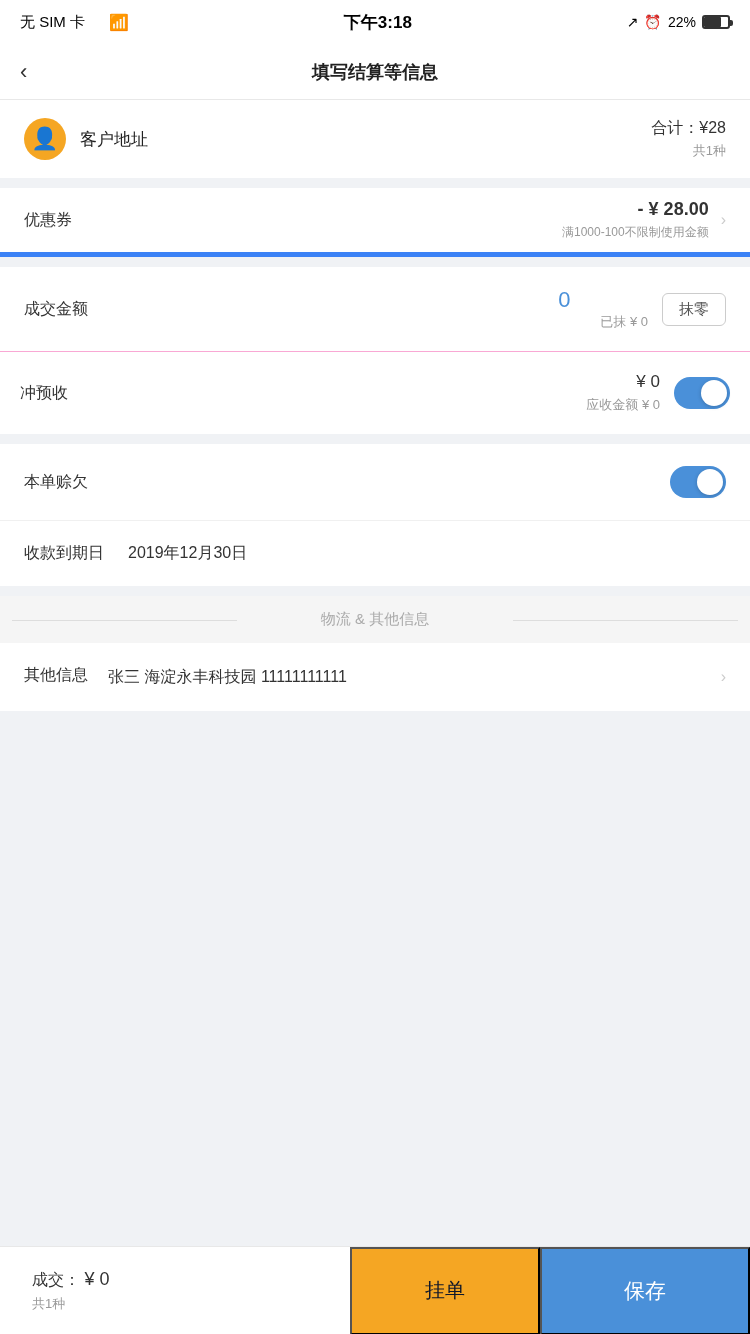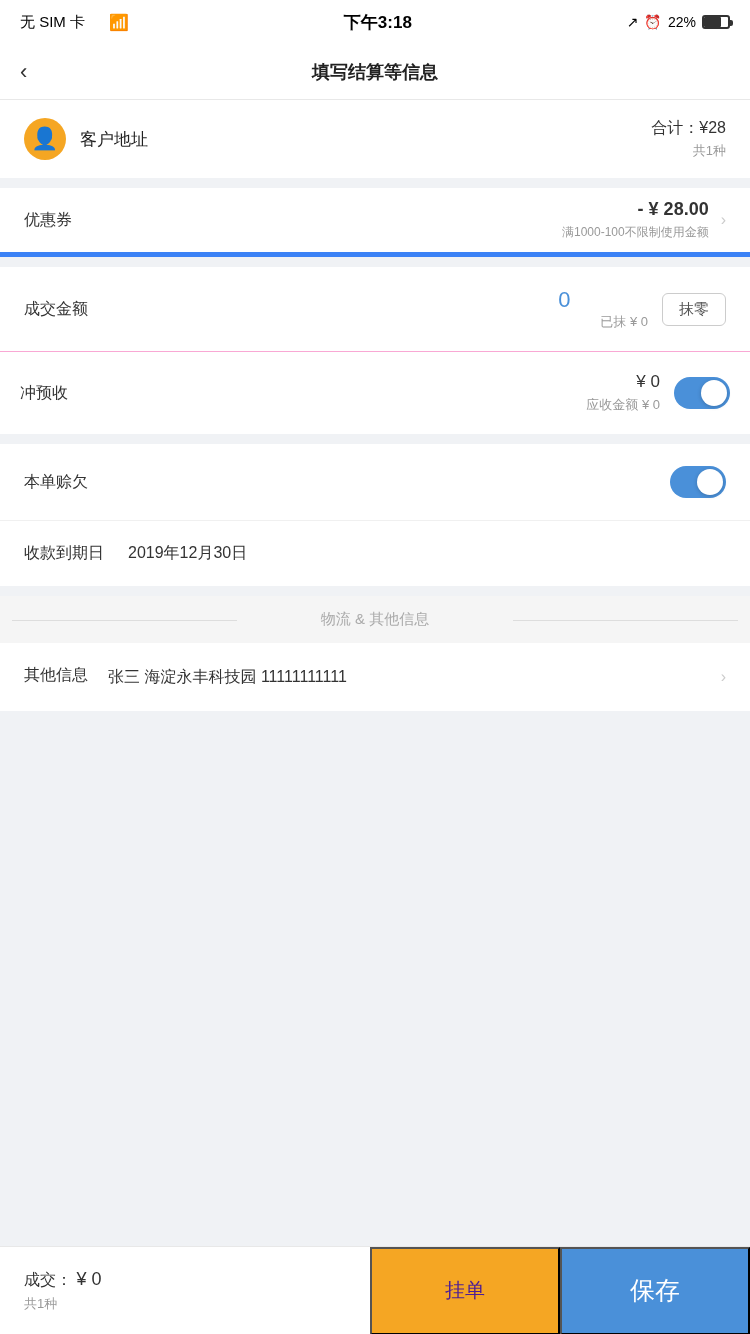--- a/index.html
+++ b/index.html
@@ -216,36 +216,37 @@
       width: 750px;
       height: 88px;
       background: #fff;
       display: flex;
       align-items: center;
       border-top: 1px solid #e8e8e8;
     }
     .bottom-info {
       flex: 1;
       padding: 0 24px;
+      margin-left: 8px;
     }
     .bottom-deal { font-size: 16px; color: #333; }
     .bottom-count { font-size: 13px; color: #999; margin-top: 4px; }
     .bottom-deal-amount { font-size: 18px; font-weight: 500; color: #333; }
     .btn-pending {
       width: 190px; height: 88px;
       background: #f5a623;
       display: flex; align-items: center; justify-content: center;
-      font-size: 20px; color: #4c1d95; font-weight: 500;
+      font-size: 20px; color: #0f172a; font-weight: 500;
       cursor: pointer;
     }
     .btn-save {
-      width: 190px; height: 88px;
+      width: 210px; height: 88px;
       background: #4a90d9;
       display: flex; align-items: center; justify-content: center;
-      font-size: 25px; color: #fff; font-weight: 500;
+      font-size: 21px; color: #fff; font-weight: 500;
       cursor: pointer;
     }
   </style>
 </head>
 <body>
 
 <div class="status-bar">
   <div class="status-left">
     <span>无 SIM 卡</span>
     <span class="wifi-icon">📶</span>

